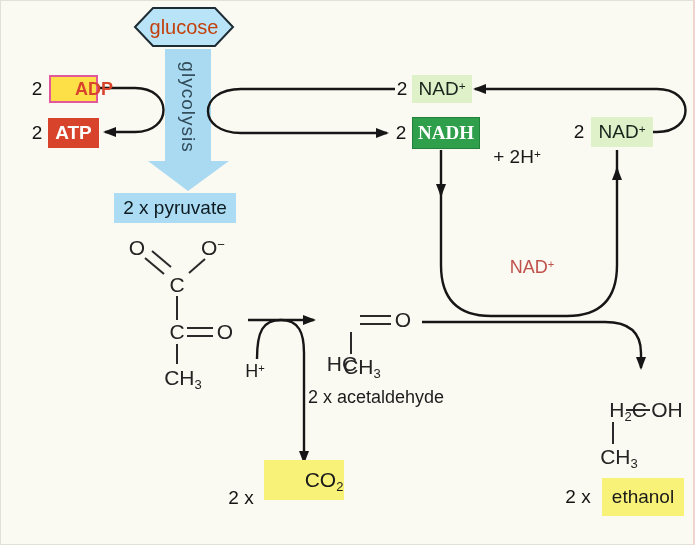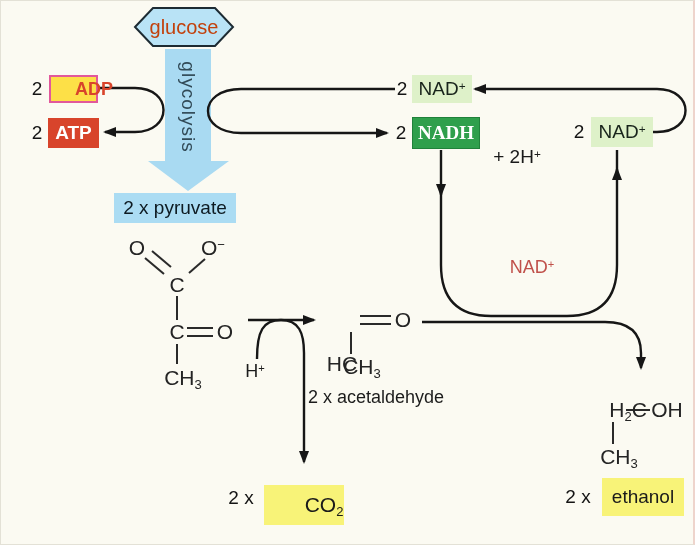--- a/index.html
+++ b/index.html
@@ -25,21 +25,21 @@
   .atp-box{left:47px;top:117px;width:51px;height:30px;background:var(--red);justify-content:center;}
   .atp-box span{font-size:19px;font-weight:bold;color:#fff;}
   .nadbox{background:var(--light-green);font-size:19px;color:#18241b;}
   .nad-top{left:411px;top:74px;width:60px;height:28px;}
   .nad-right{left:590px;top:116px;width:62px;height:30px;}
   .nadh-box{left:411px;top:116px;width:68px;height:32px;background:var(--green);border:1px solid #20813a;font-family:Liberation Serif, serif;}
   .nadh-box span{font-size:19px;font-weight:bold;color:#fff;}
   .regen{font-size:18px;line-height:26px;text-align:center;color:var(--brick);}
   .caption{font-size:18px;color:#1c1c1c;}
   .yellow-box{background:var(--yellow);}
-  .co2-box{left:263px;top:484px;width:80px;height:40px;font-size:21px;padding-left:40px;}
+  .co2-box{left:263px;top:459px;width:80px;height:40px;font-size:21px;padding-left:40px;}
   .ethanol-box{left:601px;top:477px;width:82px;height:38px;font-size:19px;}
   .count{font-size:19px;color:#141414;}
   .shape-hex{fill:var(--hexagon-fill);stroke:#1d2b33;stroke-width:2;}
   .shape-glyarrow{fill:var(--arrow-blue);}
   .conn{fill:none;stroke:var(--line);stroke-width:2.4;}
   .bond{stroke:#2a2a2a;stroke-width:2;}
   .ah-fill{fill:var(--line);}
 </style>
 </head>
 <body>

